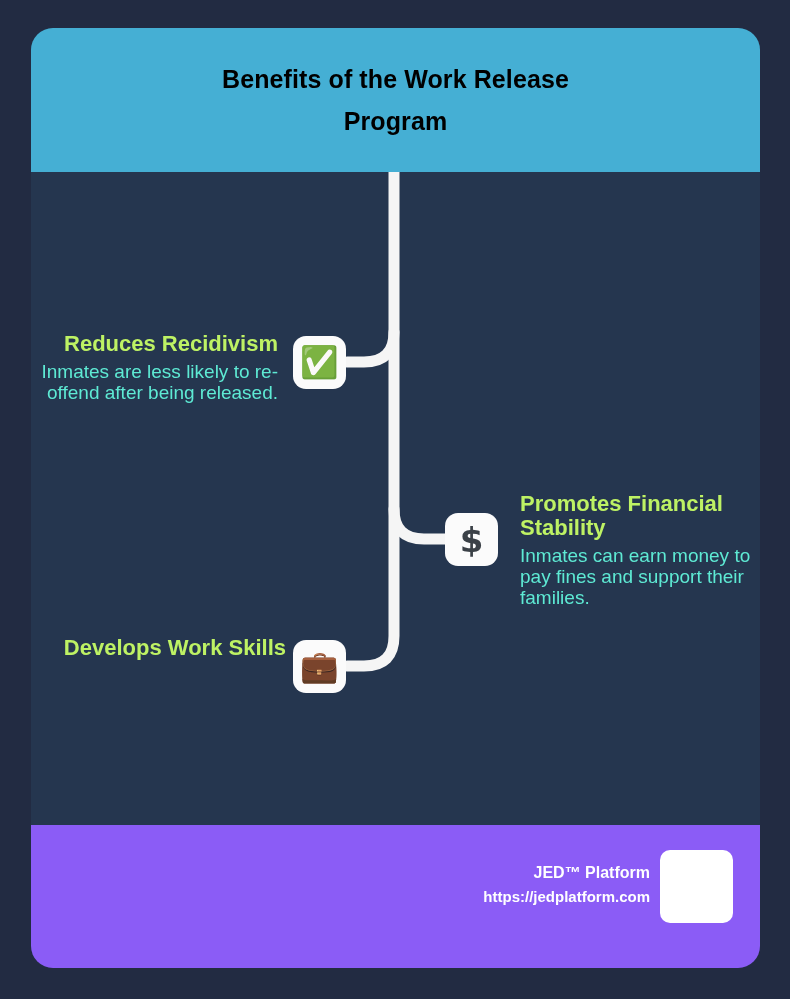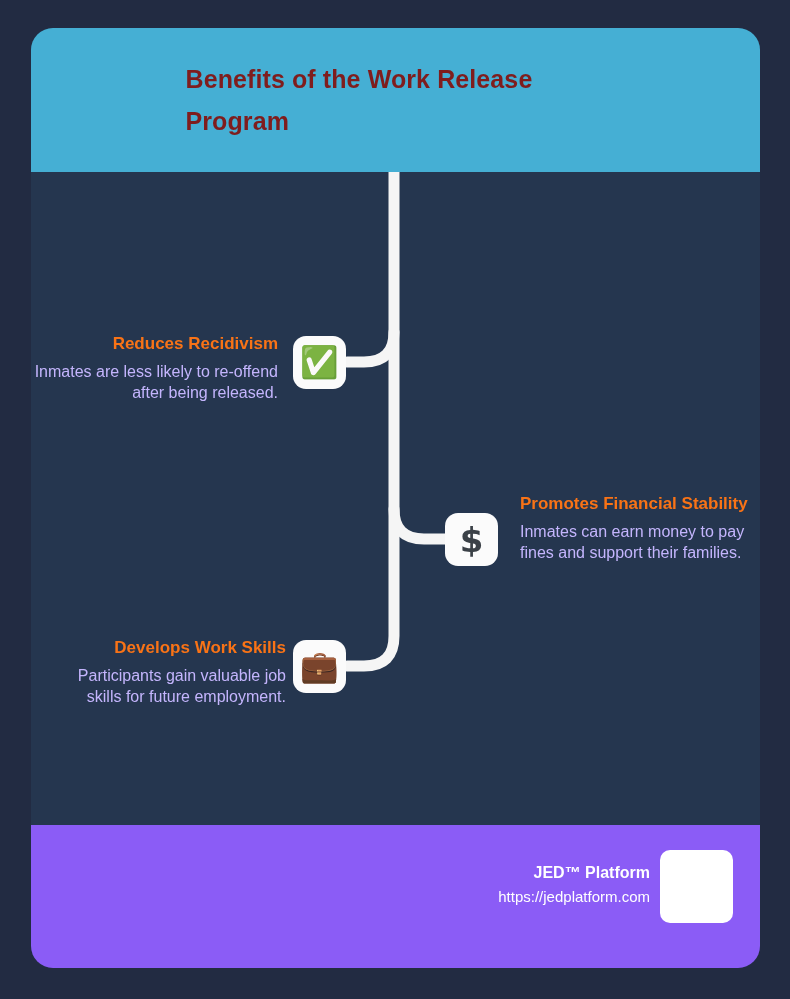--- a/index.html
+++ b/index.html
@@ -17,41 +17,41 @@
     border-radius:22px;
     overflow:hidden;
   }
   #header {
     position:absolute; left:0; top:0;
     width:729px; height:144px;
     background:#45afd4;
     display:flex; align-items:center; justify-content:center;
   }
   #header-title {
-    color:#7f1d1d;
+    color:#000000;
     font-size:25px;
     font-weight:bold;
     line-height:42px;
-    text-align:left;
+    text-align:center;
     width:420px;
     letter-spacing:0.1px;
   }
   #body { position:absolute; left:0; top:144px; width:729px; height:653px; }
   #connector { position:absolute; left:0; top:0; width:729px; height:653px; }
   #footer {
     position:absolute; left:0; top:797px;
     width:729px; height:143px;
     background:#8b5cf6;
   }
   #footer-text {
     position:absolute; right:110px; top:36px;
     text-align:right; color:#ffffff;
   }
   #footer-brand { font-size:16px; font-weight:bold; line-height:24px; }
-  #footer-url { font-size:15px; font-weight:normal; line-height:24px; }
+  #footer-url { font-size:15px; font-weight:bold; line-height:24px; }
   #footer-logo {
     position:absolute; left:629px; top:25px;
     width:73px; height:73px;
     background:#ffffff;
     border-radius:10px;
   }
   .node { position:absolute; }
   .node-icon {
     position:absolute;
     width:53px; height:53px;
@@ -63,28 +63,28 @@
   .icon-dollar {
     font-size:34px; font-weight:bold;
     color:#3b4147;
     font-family:"DejaVu Sans", sans-serif;
     line-height:1;
   }
   .node-text { position:absolute; width:247px; }
   .node-text.right-align { text-align:right; }
   .node-text.left-align { text-align:left; }
   .node-title {
-    color:#f97316;
-    font-size:17px;
+    color:#bef264;
+    font-size:22px;
     font-weight:bold;
     line-height:24px;
   }
   .node-desc {
-    color:#c4b5fd;
-    font-size:16px;
+    color:#5eead4;
+    font-size:19px;
     font-weight:normal;
     line-height:21px;
     margin-top:5px;
   }
   
   #node-1 .node-icon { left:262px; top:164px; }
   #node-1 .node-text { left:0px; top:160px; }
   
   #node-2 .node-icon { left:414px; top:341px; }
   #node-2 .node-text { left:489px; top:320px; }
@@ -128,21 +128,20 @@
         <div class="node-desc">Inmates can earn money to pay fines and support their families.</div>
       </div>
     </div>
 
     <div class="node" id="node-3">
       <div class="node-icon">
         <span class="icon-glyph">💼</span>
       </div>
       <div class="node-text right-align">
         <div class="node-title">Develops Work Skills</div>
-        <div class="node-desc">Participants gain valuable job skills for future employment.</div>
       </div>
     </div>
 
   </div>
 
   <div id="footer">
     <div id="footer-text">
       <div id="footer-brand">JED™ Platform</div>
       <div id="footer-url">https://jedplatform.com</div>
     </div>

